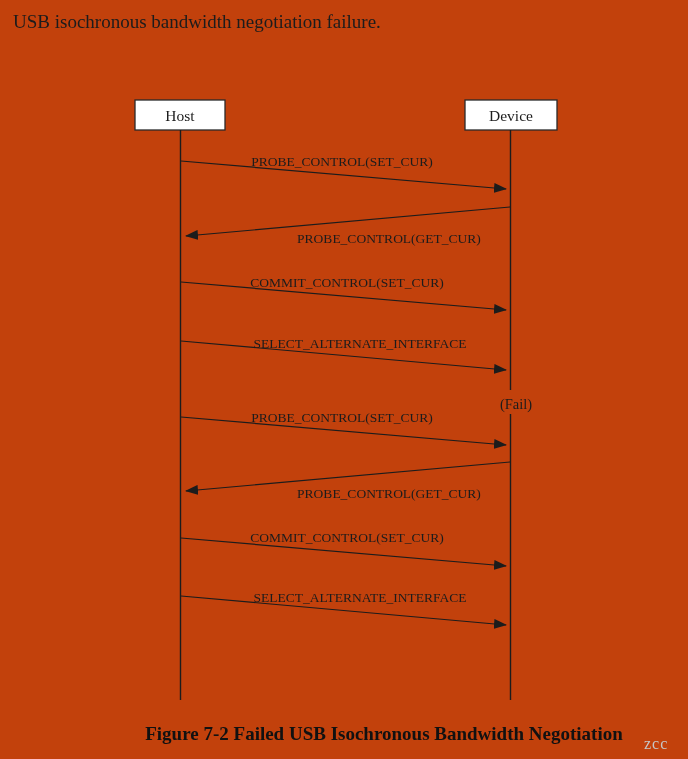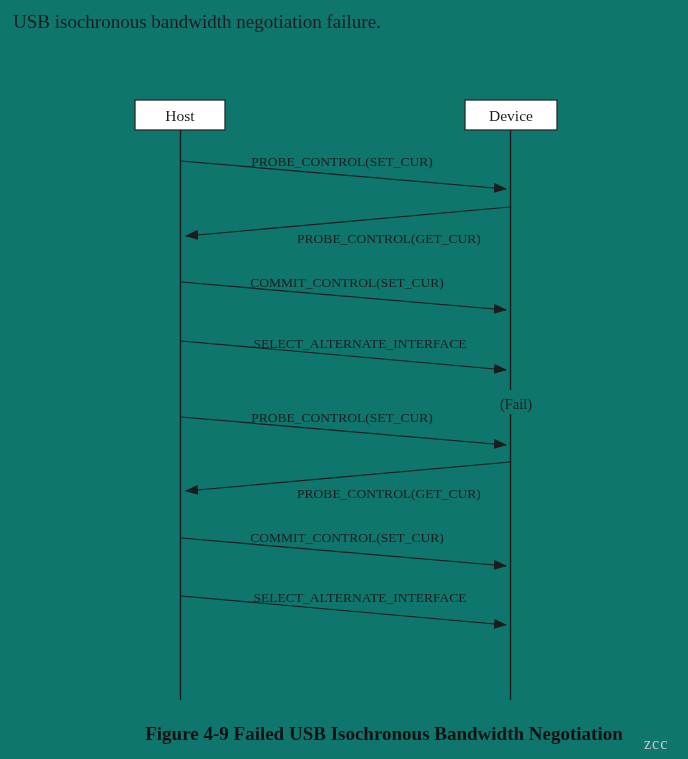--- a/index.html
+++ b/index.html
@@ -4,21 +4,21 @@
 <style>
   html, body {
     margin: 0;
     padding: 0;
     background: #ffffff;
   }
   .page {
     position: relative;
     width: 688px;
     height: 759px;
-    background: #0f766e;
+    background: #c2410c;
     font-family: "Liberation Serif", "DejaVu Serif", serif;
     color: #1c1c1c;
     overflow: hidden;
   }
   .doc-title {
     position: absolute;
     left: 13px;
     top: 11px;
     font-size: 19px;
     color: #1c1c1c;
@@ -109,17 +109,17 @@
     <line x1="510" y1="462" x2="186" y2="491" stroke="#1c1c1c" stroke-width="1.2" marker-end="url(#arrowhead)"></line>
     <text x="389" y="498" text-anchor="middle" class="msg-label">PROBE_CONTROL(GET_CUR)</text>
 
     <line x1="181" y1="538" x2="506" y2="566" stroke="#1c1c1c" stroke-width="1.2" marker-end="url(#arrowhead)"></line>
     <text x="347" y="542" text-anchor="middle" class="msg-label">COMMIT_CONTROL(SET_CUR)</text>
 
     <line x1="181" y1="596" x2="506" y2="625" stroke="#1c1c1c" stroke-width="1.2" marker-end="url(#arrowhead)"></line>
     <text x="360" y="602" text-anchor="middle" class="msg-label">SELECT_ALTERNATE_INTERFACE</text>
   </svg>
 
-  <div class="caption-row">Figure 4-9 Failed USB Isochronous Bandwidth Negotiation</div>
+  <div class="caption-row">Figure 7-2 Failed USB Isochronous Bandwidth Negotiation</div>
 
   <div class="watermark">zcc</div>
 
 </div>
 
 </body></html>

